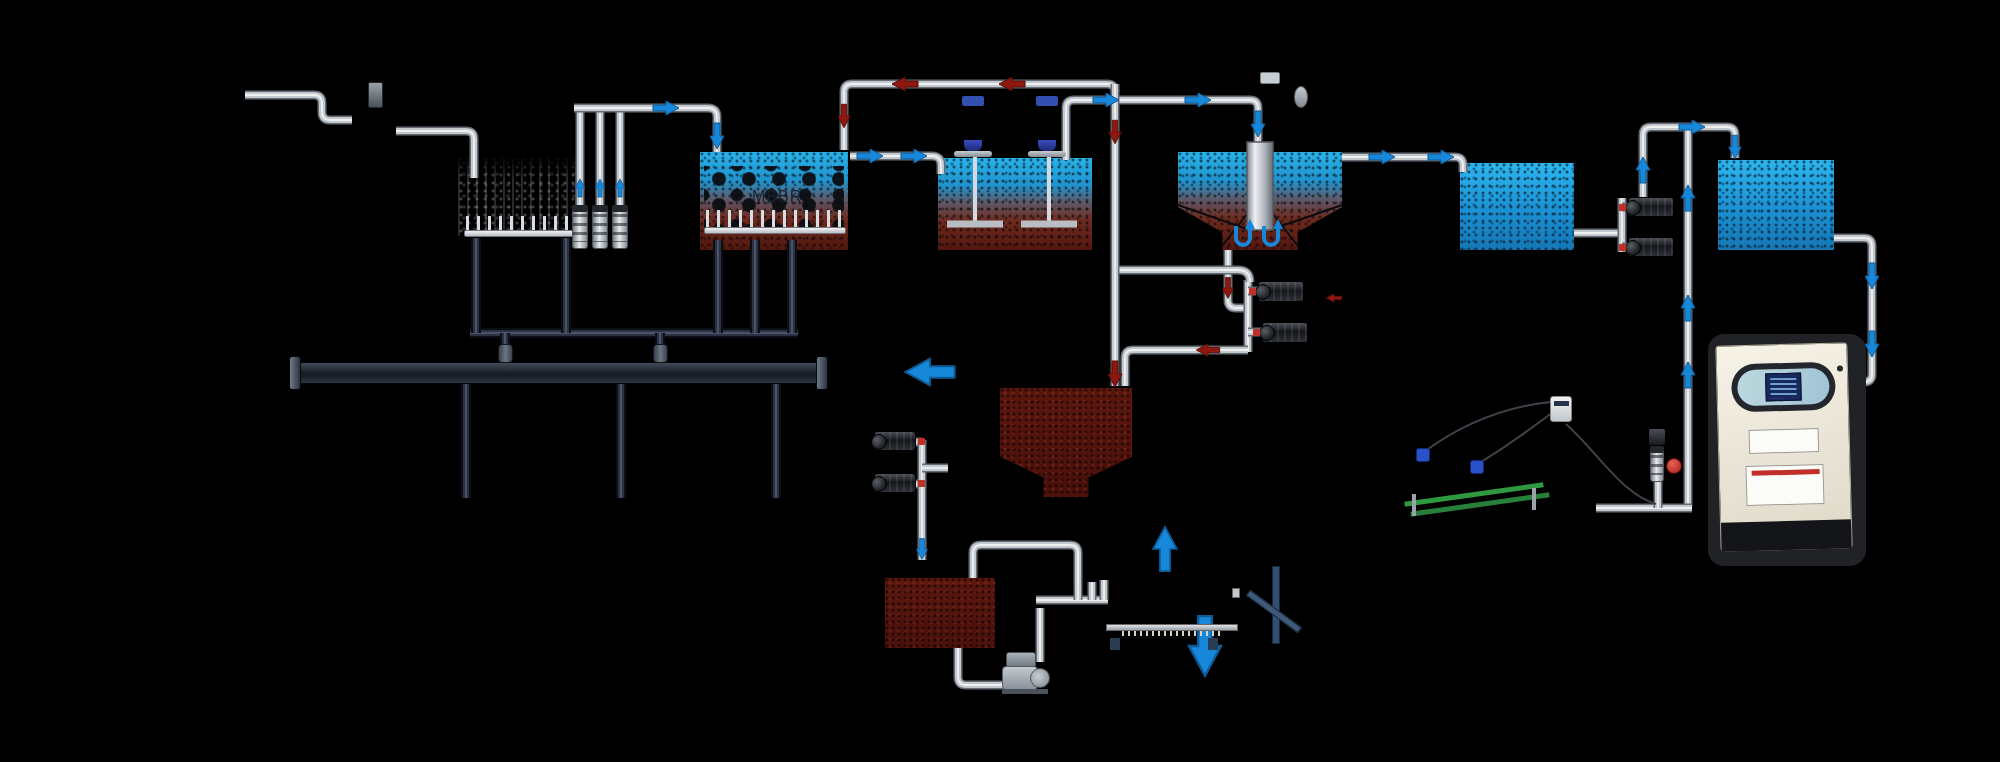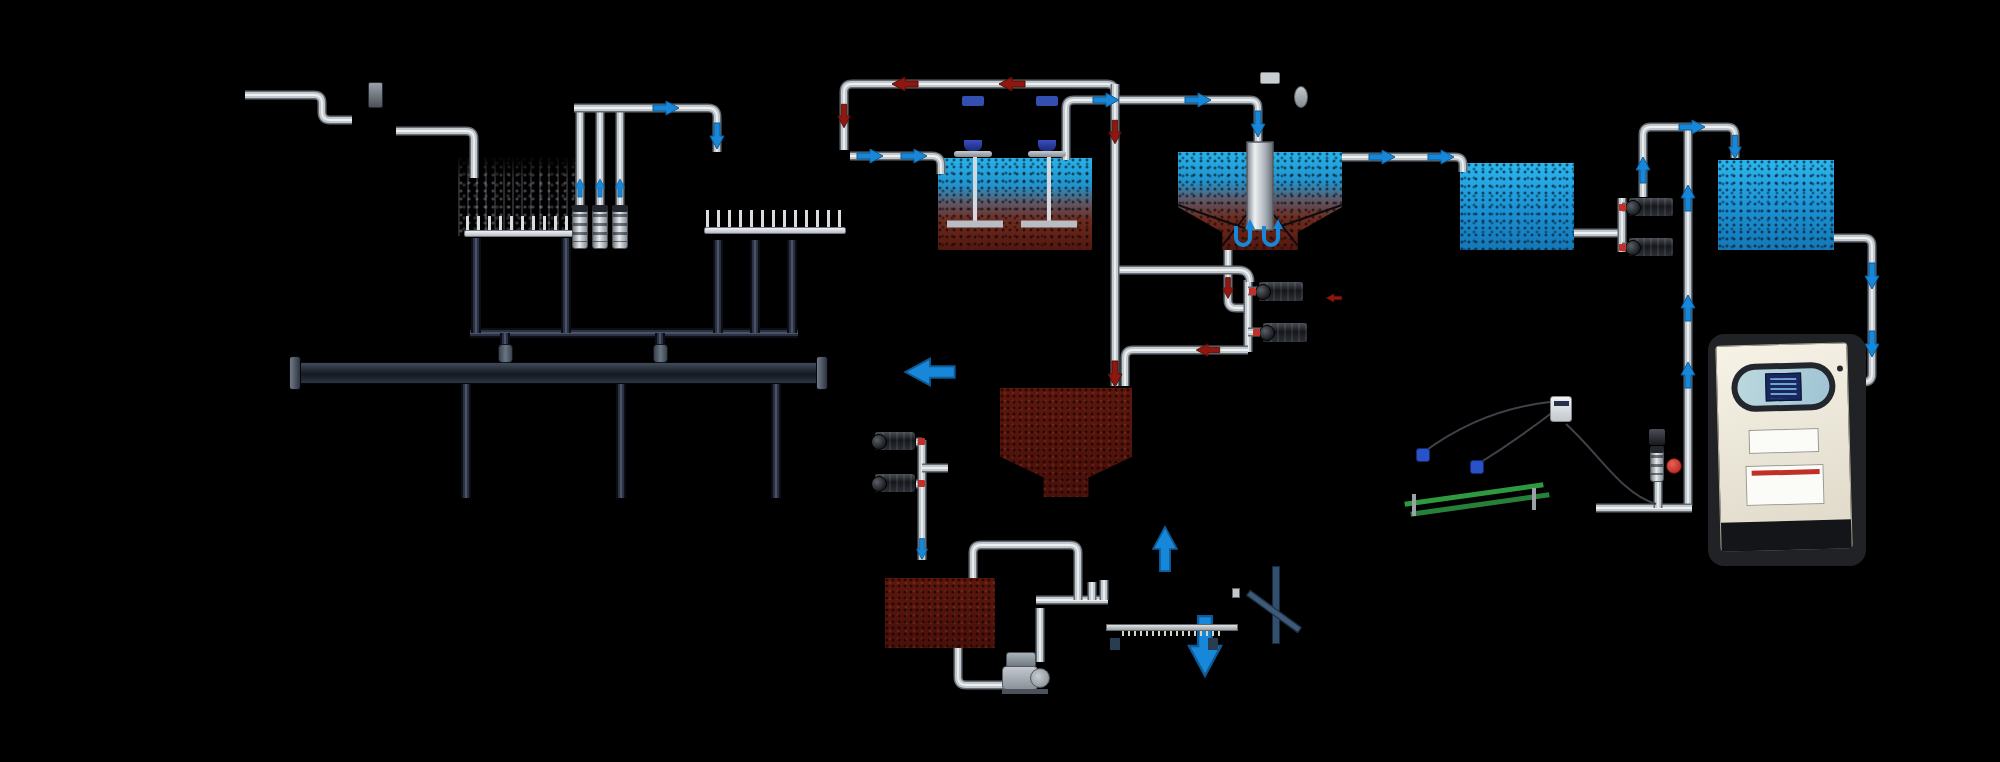--- a/index.html
+++ b/index.html
@@ -86,20 +86,24 @@
   .ejector{background:linear-gradient(180deg,#dde1e4,#858d94);border-radius:10px;border:1px solid #4e555b;}
   .ejector:before{content:"";position:absolute;right:-2px;top:1px;bottom:1px;width:9px;background:#26292d;border-radius:4px;}
   .faux-lines{background:repeating-linear-gradient(180deg,#8c8c84 0 1.5px, transparent 1.5px 4.5px);}
 </style>
 </head>
 <body>
 
 <div id="stage">
 
   <div class="abs spray" style="left:458px;top:156px;width:122px;height:80px;z-index:1"></div>
+  <div class="abs tex-grad" style="left:700px;top:152px;width:148px;height:98px;z-index:1">
+    <div class="abs mbbr-balls" style="left:4px;top:14px;right:4px;height:62px"></div>
+    <div class="abs mbbr-label" style="left:52px;top:36px">MBBR</div>
+  </div>
   <div class="abs tex-grad" style="left:938px;top:158px;width:154px;height:92px;z-index:1"></div>
   <div class="abs tex-grad" style="left:1178px;top:152px;width:164px;height:98px;z-index:1;
        clip-path:polygon(0% 0%,100% 0%,100% 56%,73% 82%,73% 100%,27% 100%,27% 82%,0% 56%)"></div>
   <div class="abs tex-blue" style="left:1460px;top:163px;width:114px;height:87px;z-index:1"></div>
   <div class="abs tex-blue" style="left:1718px;top:160px;width:116px;height:90px;z-index:1"></div>
   <div class="abs tex-red" style="left:1000px;top:388px;width:132px;height:109px;z-index:1;
        clip-path:polygon(0% 0%,100% 0%,100% 63%,67% 82%,67% 100%,33% 100%,33% 82%,0% 63%)"></div>
   <div class="abs tex-red" style="left:885px;top:578px;width:110px;height:70px;z-index:1"></div>
 
   <svg id="pipesvg" class="abs" style="left:0;top:0;z-index:2" width="2000" height="762" viewBox="0 0 2000 762">

